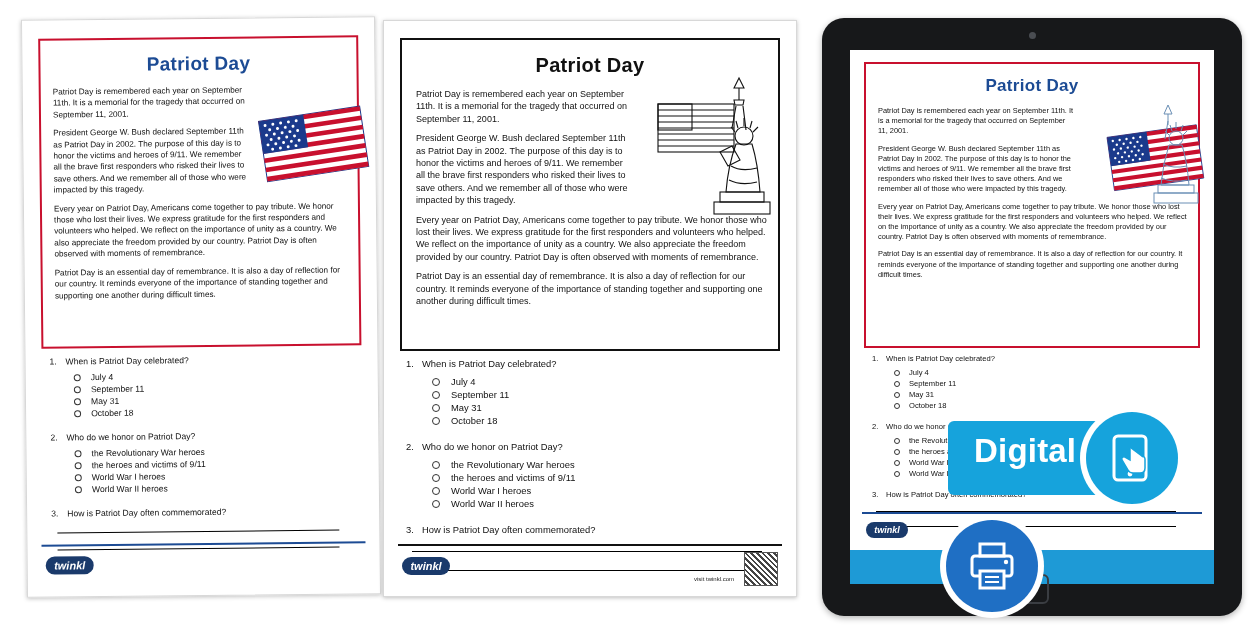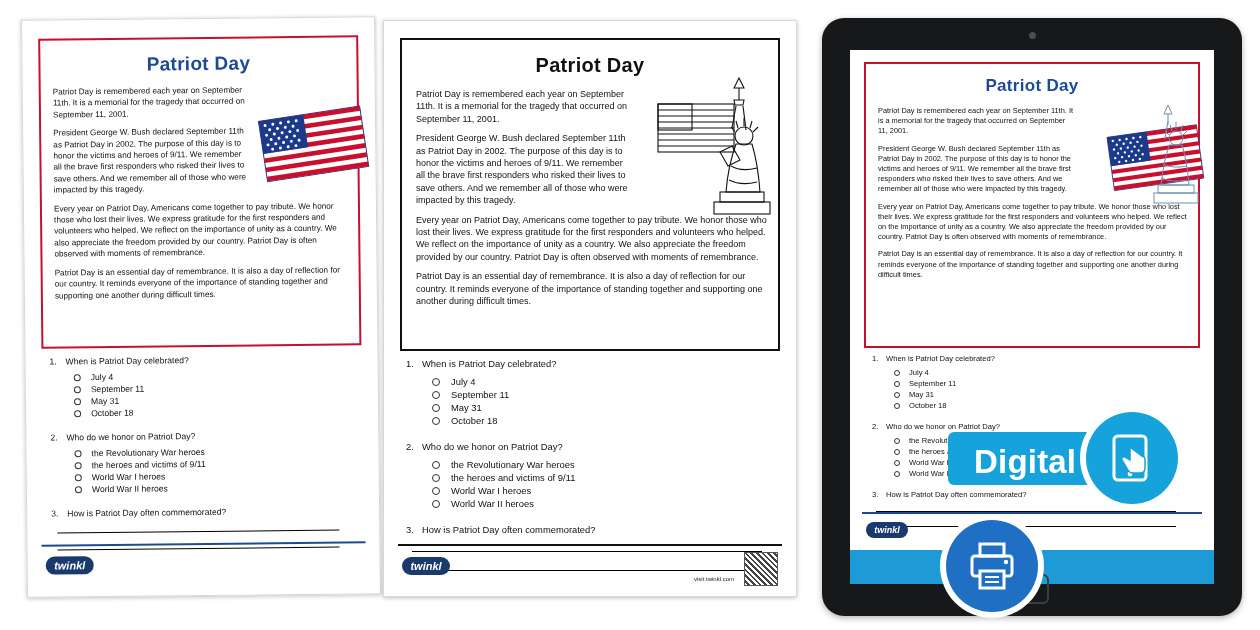--- a/index.html
+++ b/index.html
@@ -53,21 +53,21 @@
   #t3 .body{position:absolute;left:12px;top:42px;width:310px;font-size:7.4px;line-height:10.2px;color:#111;}
   #t3 .flag{position:absolute;right:-10px;top:46px;width:104px;height:104px;}
   #t3 .questions{position:absolute;left:22px;top:304px;width:322px;font-size:7.6px;color:#111;}
   #t3 .footer{position:absolute;left:12px;right:12px;bottom:36px;height:34px;border-top:2px solid #1c4b94;}
   #t3 .blueband{position:absolute;left:0;right:0;bottom:0;height:34px;background:#1e9ad6;}
 
   
   .badge{position:absolute;display:flex;align-items:center;}
   #badge-digital{left:948px;top:412px;}
   #badge-print{left:962px;top:520px;}
-  .badge-pill{background:#16a3dc;color:#fff;font-size:33px;font-weight:bold;padding:11px 26px 4px 26px;border-radius:6px;letter-spacing:.2px;}
+  .badge-pill{background:#16a3dc;color:#fff;font-size:33px;font-weight:bold;padding:11px 26px 25px 26px;border-radius:6px;letter-spacing:.2px;}
   #badge-print .badge-pill{background:#1f6fc4;}
   .badge-circle{width:92px;height:92px;border-radius:50%;background:#16a3dc;margin-left:-16px;display:flex;align-items:center;justify-content:center;box-shadow:0 0 0 6px #fff;}
   #badge-print .badge-circle{background:#1f6fc4;}
 </style>
 </head>
 <body>
 
 <div class="stage">
 
   <div class="sheet" id="sheet1">

